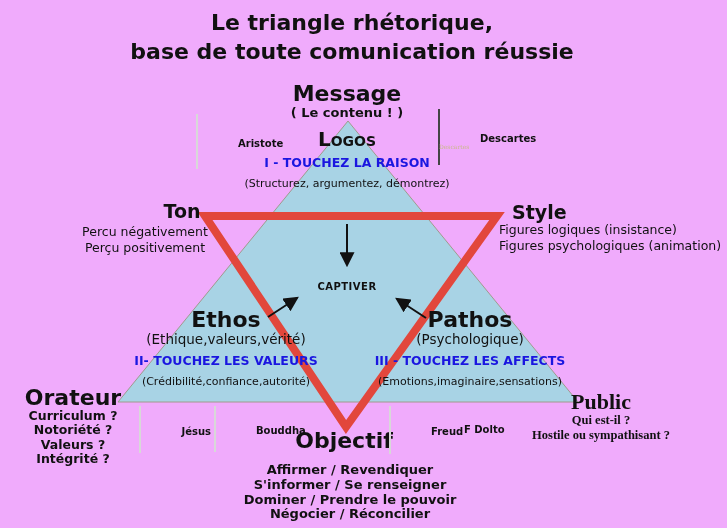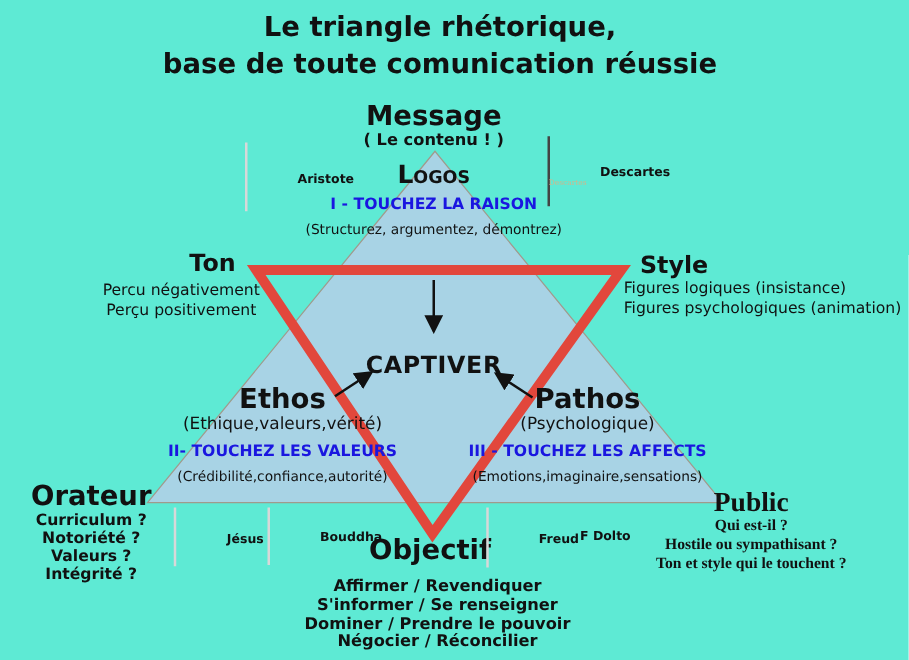--- a/index.html
+++ b/index.html
@@ -1,33 +1,33 @@
 <!DOCTYPE html>
 <html style="--sky: #a8d3e5; --red: #e2473c; --blue_text: #1a16e0; --triangle_edge: #a09a8c;"><head>
 <meta charset="utf-8">
 <style>
   html,body{margin:0;padding:0;background:#fff;}
   #stage{
-    position:relative;width:727px;height:528px;background:#5eead4;overflow:hidden;
+    position:relative;width:727px;height:528px;background:#f0abfc;overflow:hidden;
     font-family:"DejaVu Sans","Liberation Sans",sans-serif;color:#111;
   }
   #diagram-svg{position:absolute;left:0;top:0;z-index:0;}
   .abs{position:absolute;z-index:2;}
   .ctr{transform:translateX(-50%);text-align:center;}
   .h-title{font-size:22px;font-weight:bold;line-height:29px;white-space:nowrap;}
   .h1{font-size:22px;font-weight:bold;line-height:23px;white-space:nowrap;}
-  .h2{font-size:19px;font-weight:bold;line-height:20px;white-space:nowrap;}
+  .h2{font-size:19px;font-weight:bold;line-height:20px;white-space:nowrap;margin-left:12px;}
   .sub-bold{font-size:13px;font-weight:bold;line-height:15px;white-space:nowrap;}
   .detail{font-size:13.5px;line-height:17px;white-space:nowrap;}
   .step{font-size:12.5px;font-weight:bold;color:var(--blue_text);line-height:15px;white-space:nowrap;margin-top:5px;}
   .advice{font-size:11px;line-height:13px;white-space:nowrap;margin-top:7px;}
   .small-items{font-size:12.5px;line-height:16px;white-space:nowrap;}
   .bold-items{font-size:12.5px;font-weight:bold;line-height:14.3px;white-space:nowrap;}
   .logos-heading{font-size:20px;font-weight:bold;font-variant:small-caps;line-height:21px;}
-  .captiver{font-size:19px;font-weight:bold;letter-spacing:.5px;white-space:nowrap;}
+  .captiver{font-size:10px;font-weight:bold;letter-spacing:.5px;white-space:nowrap;}
   .objectif-items{font-size:13px;font-weight:bold;line-height:14.8px;white-space:nowrap;}
   .portrait{display:flex;align-items:center;gap:40px;}
   .portrait-img{border:1px solid #d8d8d8;}
   .portrait-caption{font-size:10px;font-weight:bold;margin-top:3px;white-space:nowrap;}
   .img-aristote{width:42px;height:53px;
     background:radial-gradient(circle at 50% 40%,#838383 0 26%,transparent 29%),
                linear-gradient(#dcdcdc,#b5b5b5);}
   .img-descartes{width:38px;height:54px;position:relative;border:1px solid #444;
     background:radial-gradient(circle at 50% 28%,#cdb498 0 13%,transparent 16%),
                linear-gradient(#2b241c,#14100c);}
@@ -118,21 +118,20 @@
     <div class="bold-items">Curriculum ?</div>
     <div class="bold-items">Notoriété ?</div>
     <div class="bold-items">Valeurs ?</div>
     <div class="bold-items">Intégrité ?</div>
   </div>
 
   <div class="abs ctr" style="left:601px;top:390px;font-family:Liberation Serif, serif;">
     <div class="h1">Public</div>
     <div class="bold-items" style="line-height:15px;">Qui est-il ?</div>
     <div class="bold-items" style="line-height:15px;">Hostile ou sympathisant ?</div>
-    <div class="bold-items" style="line-height:15px;">Ton et style qui le touchent ?</div>
   </div>
 
   <div class="abs ctr h1" style="left:344px;top:429px;">Objectif</div>
   <div class="abs ctr objectif-items" style="left:350px;top:463px;">
     <div>Affirmer / Revendiquer</div>
     <div>S'informer / Se renseigner</div>
     <div>Dominer / Prendre le pouvoir</div>
     <div>Négocier / Réconcilier</div>
   </div>
 

